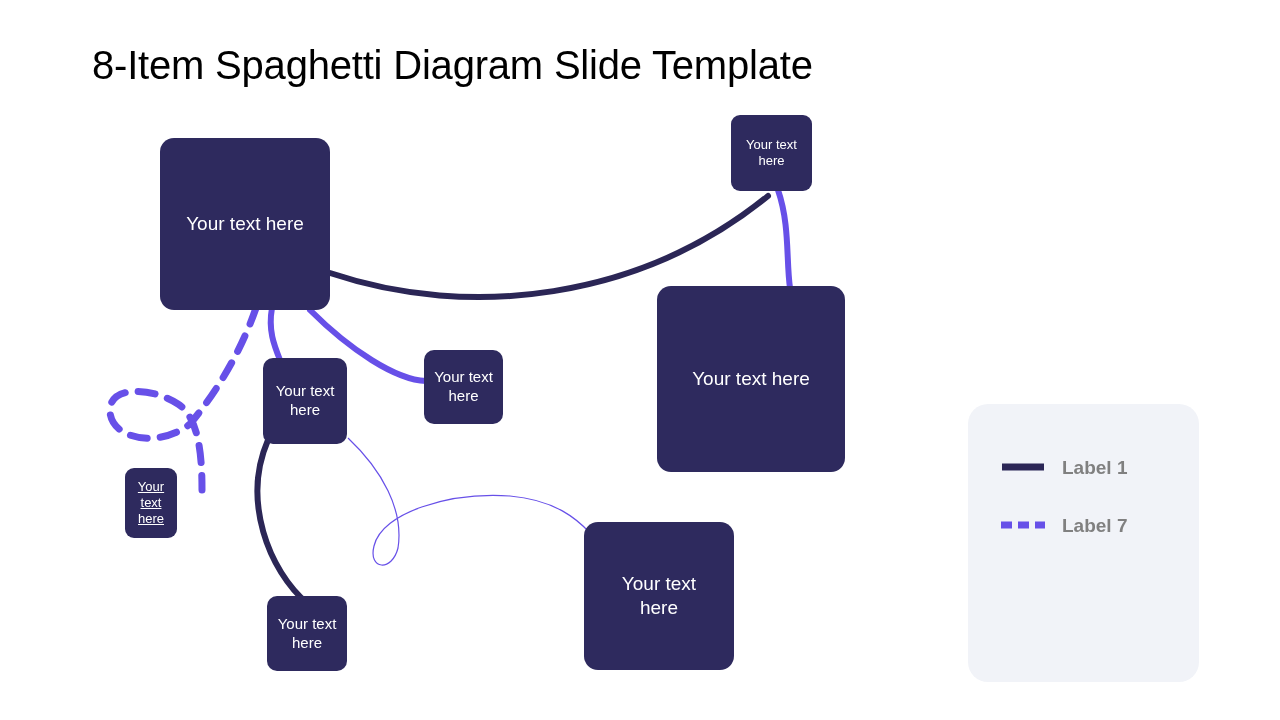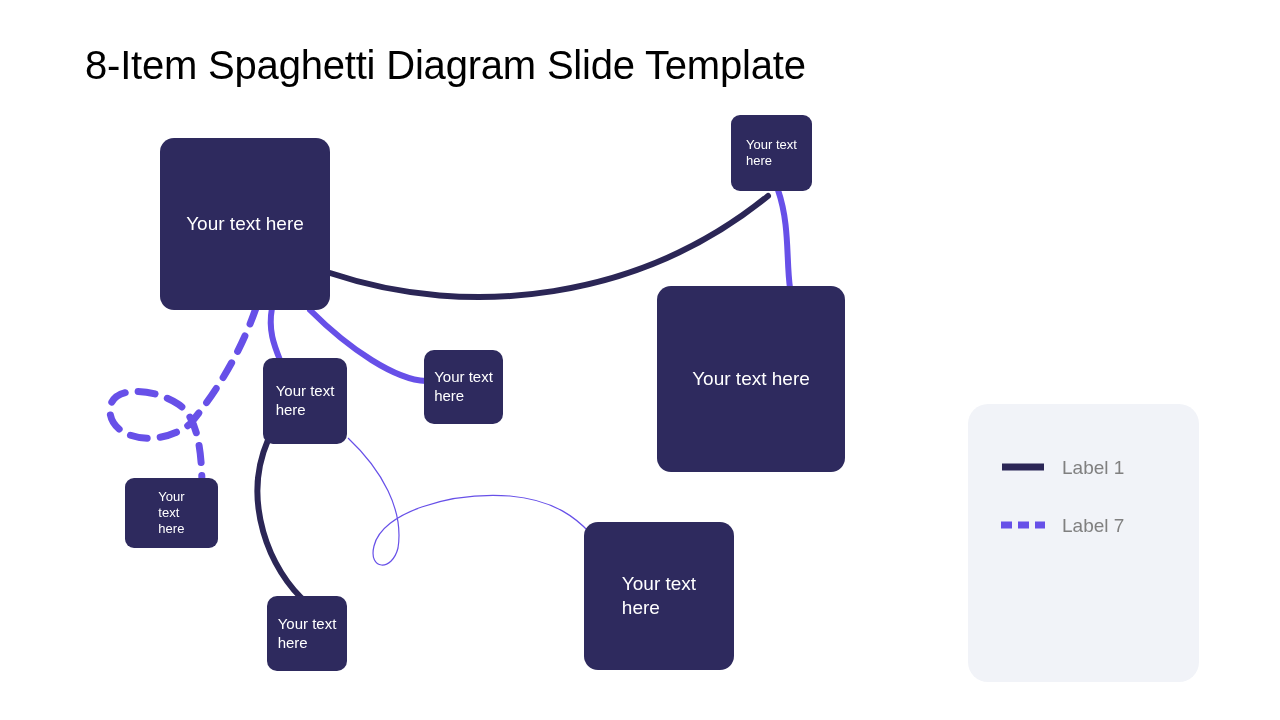--- a/index.html
+++ b/index.html
@@ -18,21 +18,21 @@
   #slide {
     position: absolute;
     inset: 0;
     width: 1280px;
     height: 720px;
     background: #ffffff;
   }
 
   #slide-title {
     position: absolute;
-    left: 85px;
+    left: 92px;
     top: 41px;
     font-size: 40px;
     font-weight: 400;
     color: #000000;
     letter-spacing: -0.2px;
     white-space: nowrap;
     line-height: 1.2;
   }
 
   
@@ -45,21 +45,21 @@
   }
 
   
   .node {
     position: absolute;
     background: #2e2a5e;
     color: #ffffff;
     display: flex;
     align-items: center;
     justify-content: center;
-    text-align: left;
+    text-align: center;
     box-sizing: border-box;
     z-index: 3;
   }
   .node .node-label {
     display: block;
     white-space: pre-line;
     line-height: 1.25;
   }
 
   .node.size-xl { border-radius: 14px; font-size: 19px; }
@@ -72,20 +72,21 @@
     position: absolute;
     left: 968px;
     top: 404px;
     width: 231px;
     height: 278px;
     background: #f1f3f8;
     border-radius: 20px;
     box-sizing: border-box;
     padding: 34px 0 0 0;
     z-index: 4;
+    font-weight: bold;
   }
   .legend-item {
     display: flex;
     align-items: center;
     height: 58px;
     padding-left: 32px;
   }
   .legend-swatch {
     width: 46px;
     height: 14px;
@@ -148,21 +149,21 @@
   <div class="node size-md" style="left:263px; top:358px; width:84px; height:86px;">
     <span class="node-label">Your text
 here</span>
   </div>
 
   <div class="node size-md" style="left:424px; top:350px; width:79px; height:74px;">
     <span class="node-label">Your text
 here</span>
   </div>
 
-  <div class="node size-sm" style="left:125px; top:478px; width:93px; height:70px;">
+  <div class="node size-sm" style="left:125px; top:468px; width:52px; height:70px;text-decoration:underline;">
     <span class="node-label">Your
 text
 here</span>
   </div>
 
   <div class="node size-md" style="left:267px; top:596px; width:80px; height:75px;">
     <span class="node-label">Your text
 here</span>
   </div>
 

